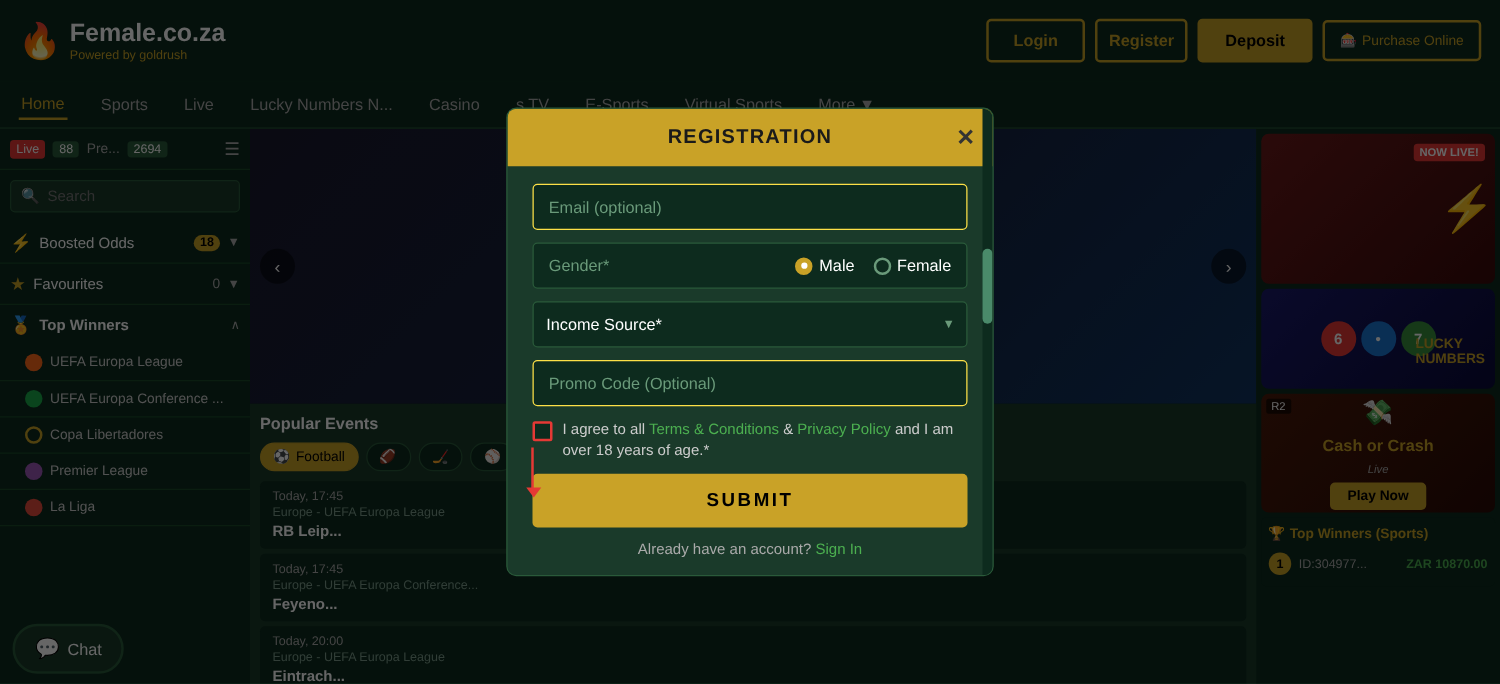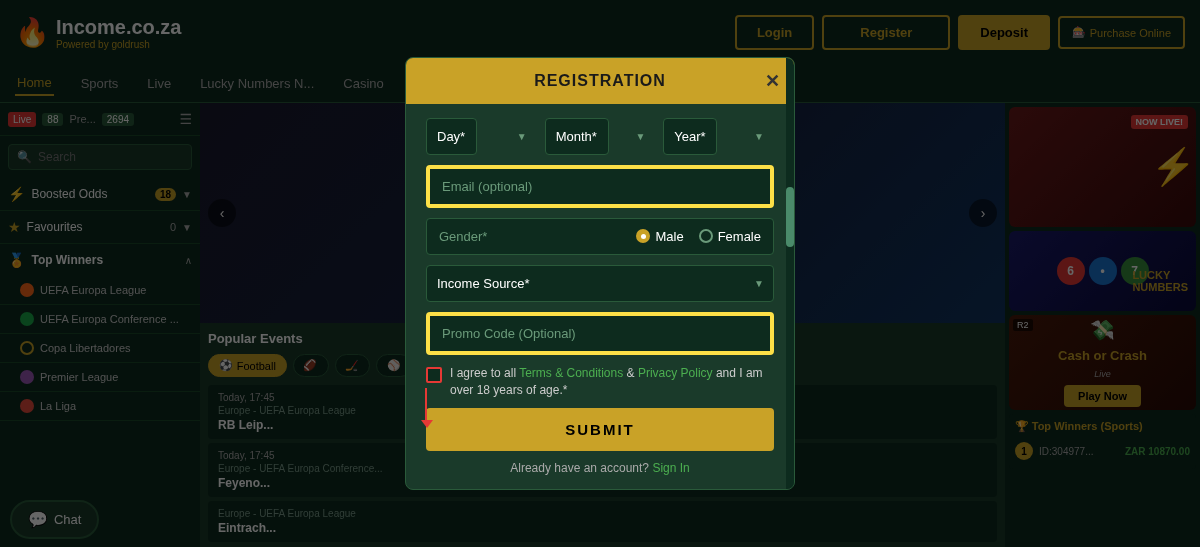--- a/index.html
+++ b/index.html
@@ -54,21 +54,21 @@
       padding: 8px 20px;
       border-radius: 4px;
       cursor: pointer;
       font-size: 13px;
       font-weight: bold;
     }
     .btn-register {
       background: transparent;
       border: 2px solid #c9a227;
       color: #c9a227;
-      padding: 8px 36px;
+      padding: 8px 9px;
       border-radius: 4px;
       cursor: pointer;
       font-size: 13px;
       font-weight: bold;
     }
     .btn-deposit {
       background: #c9a227;
       border: none;
       color: #000;
       padding: 10px 22px;
@@ -567,21 +567,21 @@
       color: white;
       padding: 10px 10px;
       font-size: 13px;
       outline: none;
       cursor: pointer;
       appearance: none;
       -webkit-appearance: none;
     }
     .form-input {
       background: #0d2b1e;
-      border: 4px solid #fde047;
+      border: 1px solid #fde047;
       border-radius: 4px;
       color: white;
       padding: 10px 12px;
       font-size: 13px;
       outline: none;
       width: 100%;
     }
     .form-input::placeholder { color: #6a9a7a; }
 
     .gender-row {
@@ -709,21 +709,21 @@
       cursor: pointer;
     }
   </style>
 </head>
 <body>
 
 <div class="top-header">
   <div class="logo-area">
     <span class="logo-flame">🔥</span>
     <div class="logo-text">
-      <span class="logo-main">Income.co.za</span>
+      <span class="logo-main">Female.co.za</span>
       <span class="logo-sub">Powered by goldrush</span>
     </div>
   </div>
   <div class="header-buttons">
     <button class="btn-login">Login</button>
     <button class="btn-register">Register</button>
     <button class="btn-deposit">Deposit</button>
     <button class="btn-purchase">
       <span>🎰</span>
       <span>Purchase Online</span>
@@ -838,20 +838,21 @@
         <span class="event-time">Today, 17:45</span>
         <span class="event-league">Europe - UEFA Europa League</span>
         <span class="event-teams">RB Leip...</span>
       </div>
       <div class="event-row">
         <span class="event-time">Today, 17:45</span>
         <span class="event-league">Europe - UEFA Europa Conference...</span>
         <span class="event-teams">Feyeno...</span>
       </div>
       <div class="event-row">
+        <span class="event-time">Today, 20:00</span>
         <span class="event-league">Europe - UEFA Europa League</span>
         <span class="event-teams">Eintrach...</span>
       </div>
     </div>
   </div>
 
   <div class="right-sidebar">
     <div class="casino-banner">
       <span class="now-live-badge">NOW LIVE!</span>
       <span style="font-size:36px;color:#f4d03f;">⚡</span>
@@ -884,37 +885,20 @@
 </div>
 
 <div class="overlay">
   <div class="modal">
     <div class="modal-header">
       <span class="modal-title">REGISTRATION</span>
       <button class="modal-close">✕</button>
     </div>
     <div class="modal-body">
 
-      <div class="form-row">
-        <div class="form-select-wrapper" style="flex:1;">
-          <select class="form-select">
-            <option value="">Day*</option>
-          </select>
-        </div>
-        <div class="form-select-wrapper" style="flex:1;">
-          <select class="form-select">
-            <option value="">Month*</option>
-          </select>
-        </div>
-        <div class="form-select-wrapper" style="flex:1;">
-          <select class="form-select">
-            <option value="">Year*</option>
-          </select>
-        </div>
-      </div>
 
       <input type="email" class="form-input" placeholder="Email (optional)" style="">
 
       <div class="gender-row">
         <span class="gender-label">Gender*</span>
         <div class="gender-option">
           <div class="radio-circle selected"></div>
           <span>Male</span>
         </div>
         <div class="gender-option">

